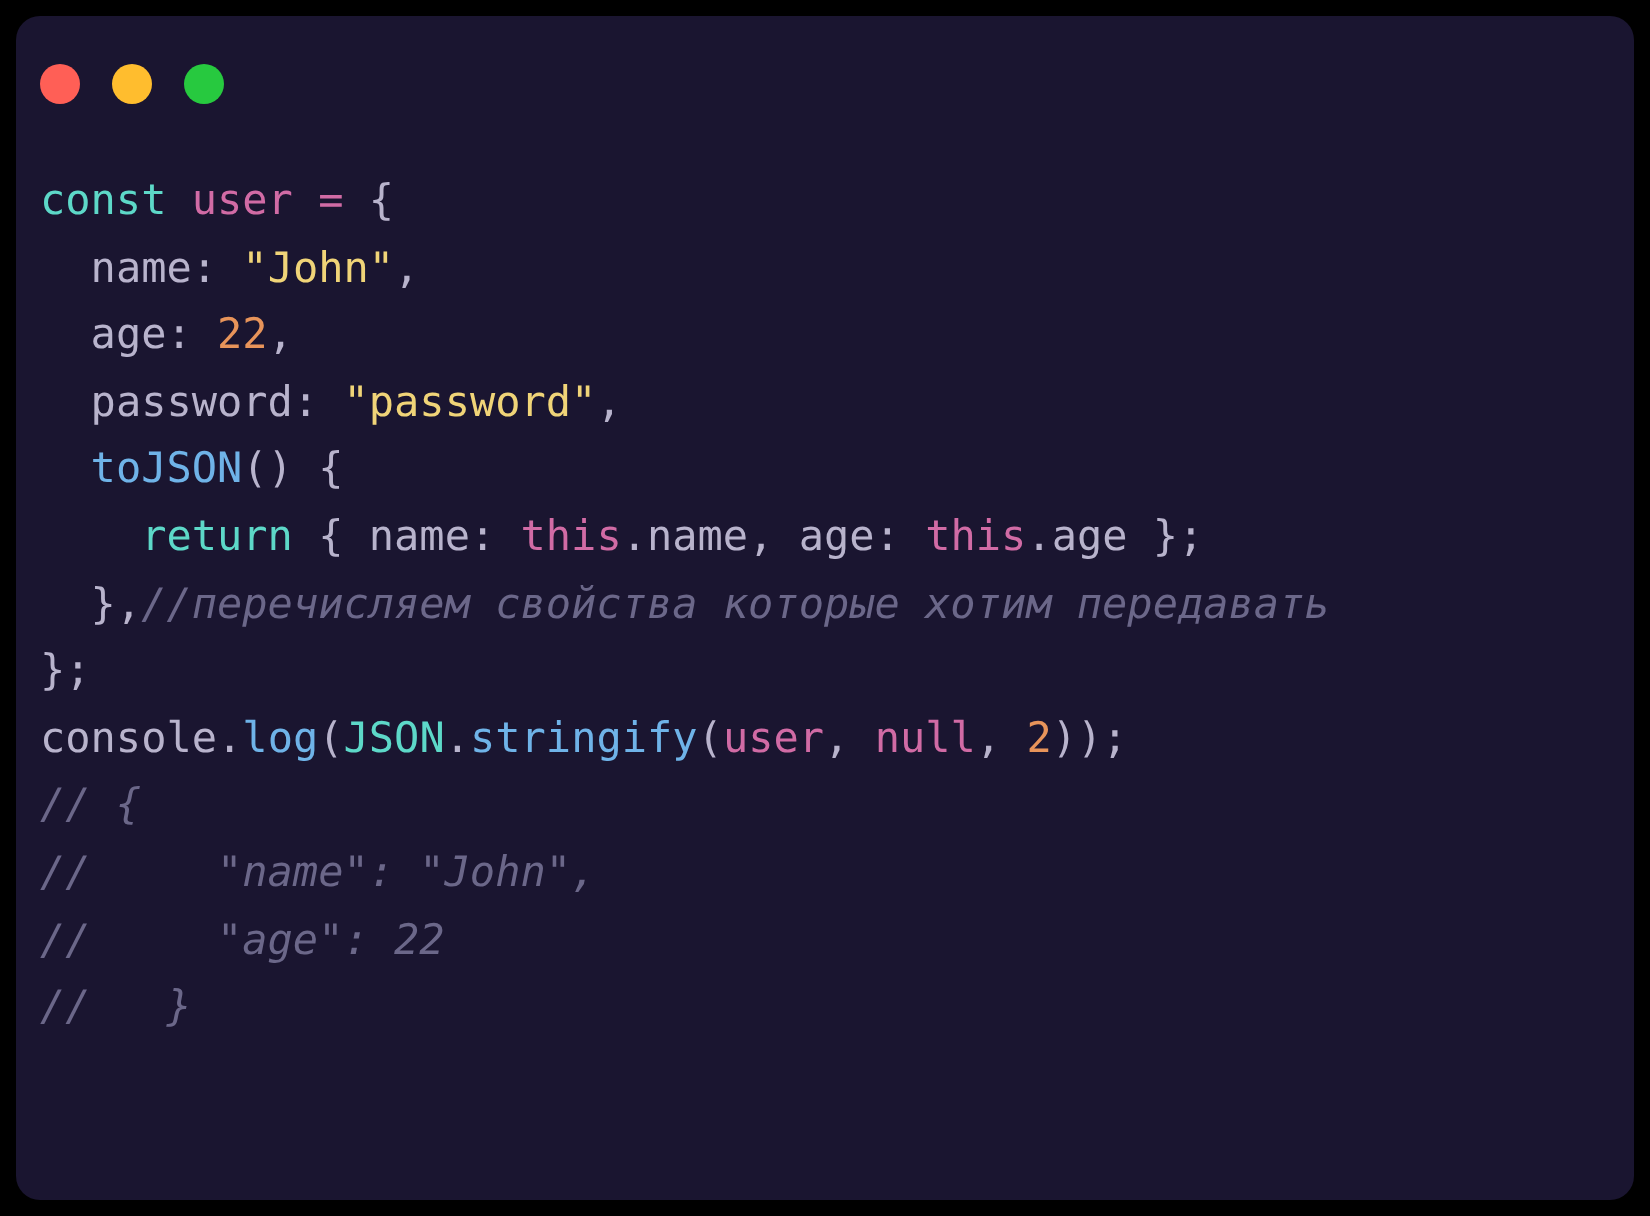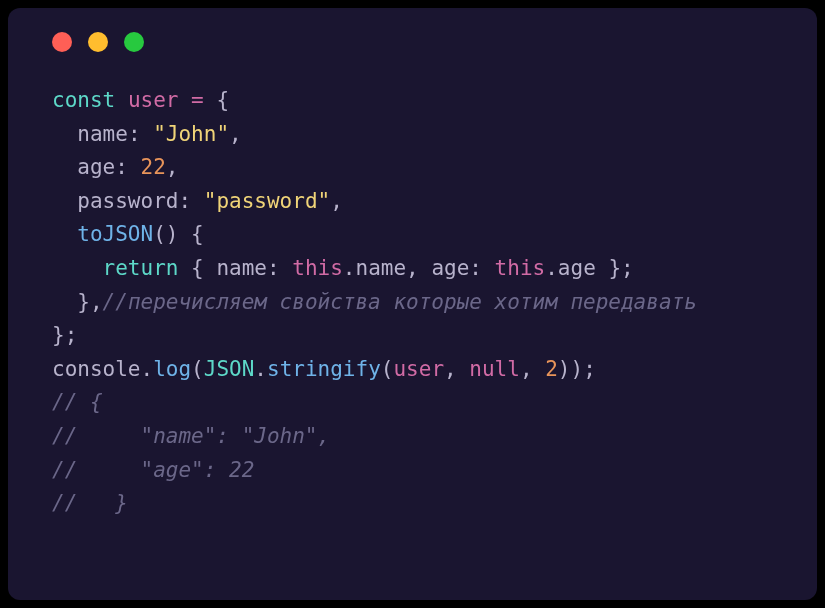--- a/index.html
+++ b/index.html
@@ -12,21 +12,21 @@
       width: 825px;
       height: 608px;
       padding: 8px;
       font-family: 'Menlo', 'Monaco', 'Consolas', monospace;
     }
     .window {
       background: #1a1530;
       border-radius: 12px;
       width: 100%;
       height: 100%;
-      padding: 24px 44px;
+      padding: 24px 12px;
       overflow: hidden;
     }
     .traffic-lights {
       display: flex;
       gap: 16px;
       margin-bottom: 32px;
     }
     .traffic-light {
       width: 20px;
       height: 20px;

